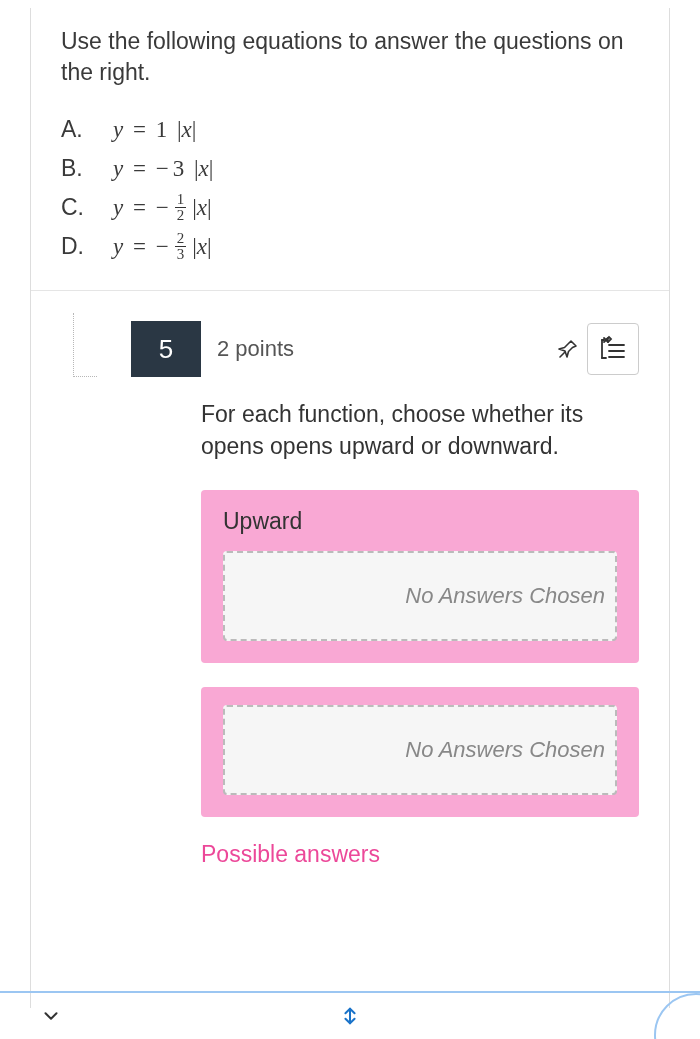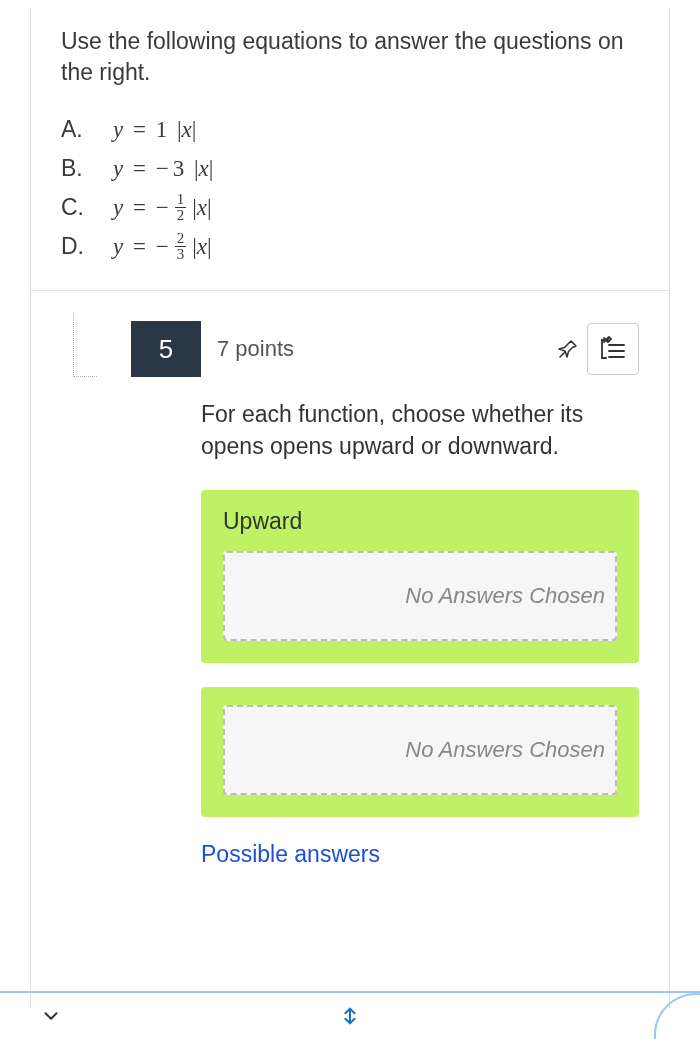--- a/index.html
+++ b/index.html
@@ -110,21 +110,21 @@
     margin-left: 140px;
     margin-right: 10px;
     font-size: 23px;
     line-height: 1.35;
     color: #333;
     margin-bottom: 28px;
   }
   .category-box {
     margin-left: 140px;
     margin-right: 0;
-    background: #bef264;
+    background: #f9a8d4;
     border-radius: 4px;
     padding: 18px 22px 22px 22px;
     margin-bottom: 24px;
   }
   .category-title {
     font-size: 23px;
     color: #333;
     margin-bottom: 16px;
   }
   .dropzone {
@@ -135,21 +135,21 @@
     background: #f6f6f6;
     font-style: italic;
   }
   .dropzone-text {
     color: #888;
     font-size: 22px;
   }
   .possible-title {
     margin-left: 140px;
     font-size: 23px;
-    color: #1d4ed8;
+    color: #ec4899;
     margin-top: 8px;
   }
   .footer-bar {
     position: absolute;
     bottom: 0;
     left: 0; right: 0;
     height: 48px;
     border-top: 2px solid #9bc6f2;
     display: flex;
     align-items: center;
@@ -219,21 +219,21 @@
         <span>|<span class="mathit">x</span>|</span>
       </div>
     </div>
   </div>
 
   <div class="question-block">
     <div class="l-marker"></div>
 
     <div class="qheader">
       <div class="qnum">5</div>
-      <div class="points">7 points</div>
+      <div class="points">2 points</div>
       <div class="header-icons">
         <div class="pin-btn">
           <svg width="24" height="24" viewBox="0 0 24 24" fill="none" stroke="#333" stroke-width="1.6" stroke-linecap="round" stroke-linejoin="round">
             <path d="M15 4l5 5-3.5 1.5-4 4L11 20l-2-6-6-2 5.5-1.5 4-4L15 4z" transform="rotate(0 12 12)"></path>
             <path d="M9 15l-5 5"></path>
           </svg>
         </div>
         <div class="rubric-btn">
           <svg width="30" height="30" viewBox="0 0 30 30" fill="none" stroke="#333" stroke-width="1.8" stroke-linecap="round">
             <path d="M4 6 L10 6" stroke-dasharray="2 2"></path>

